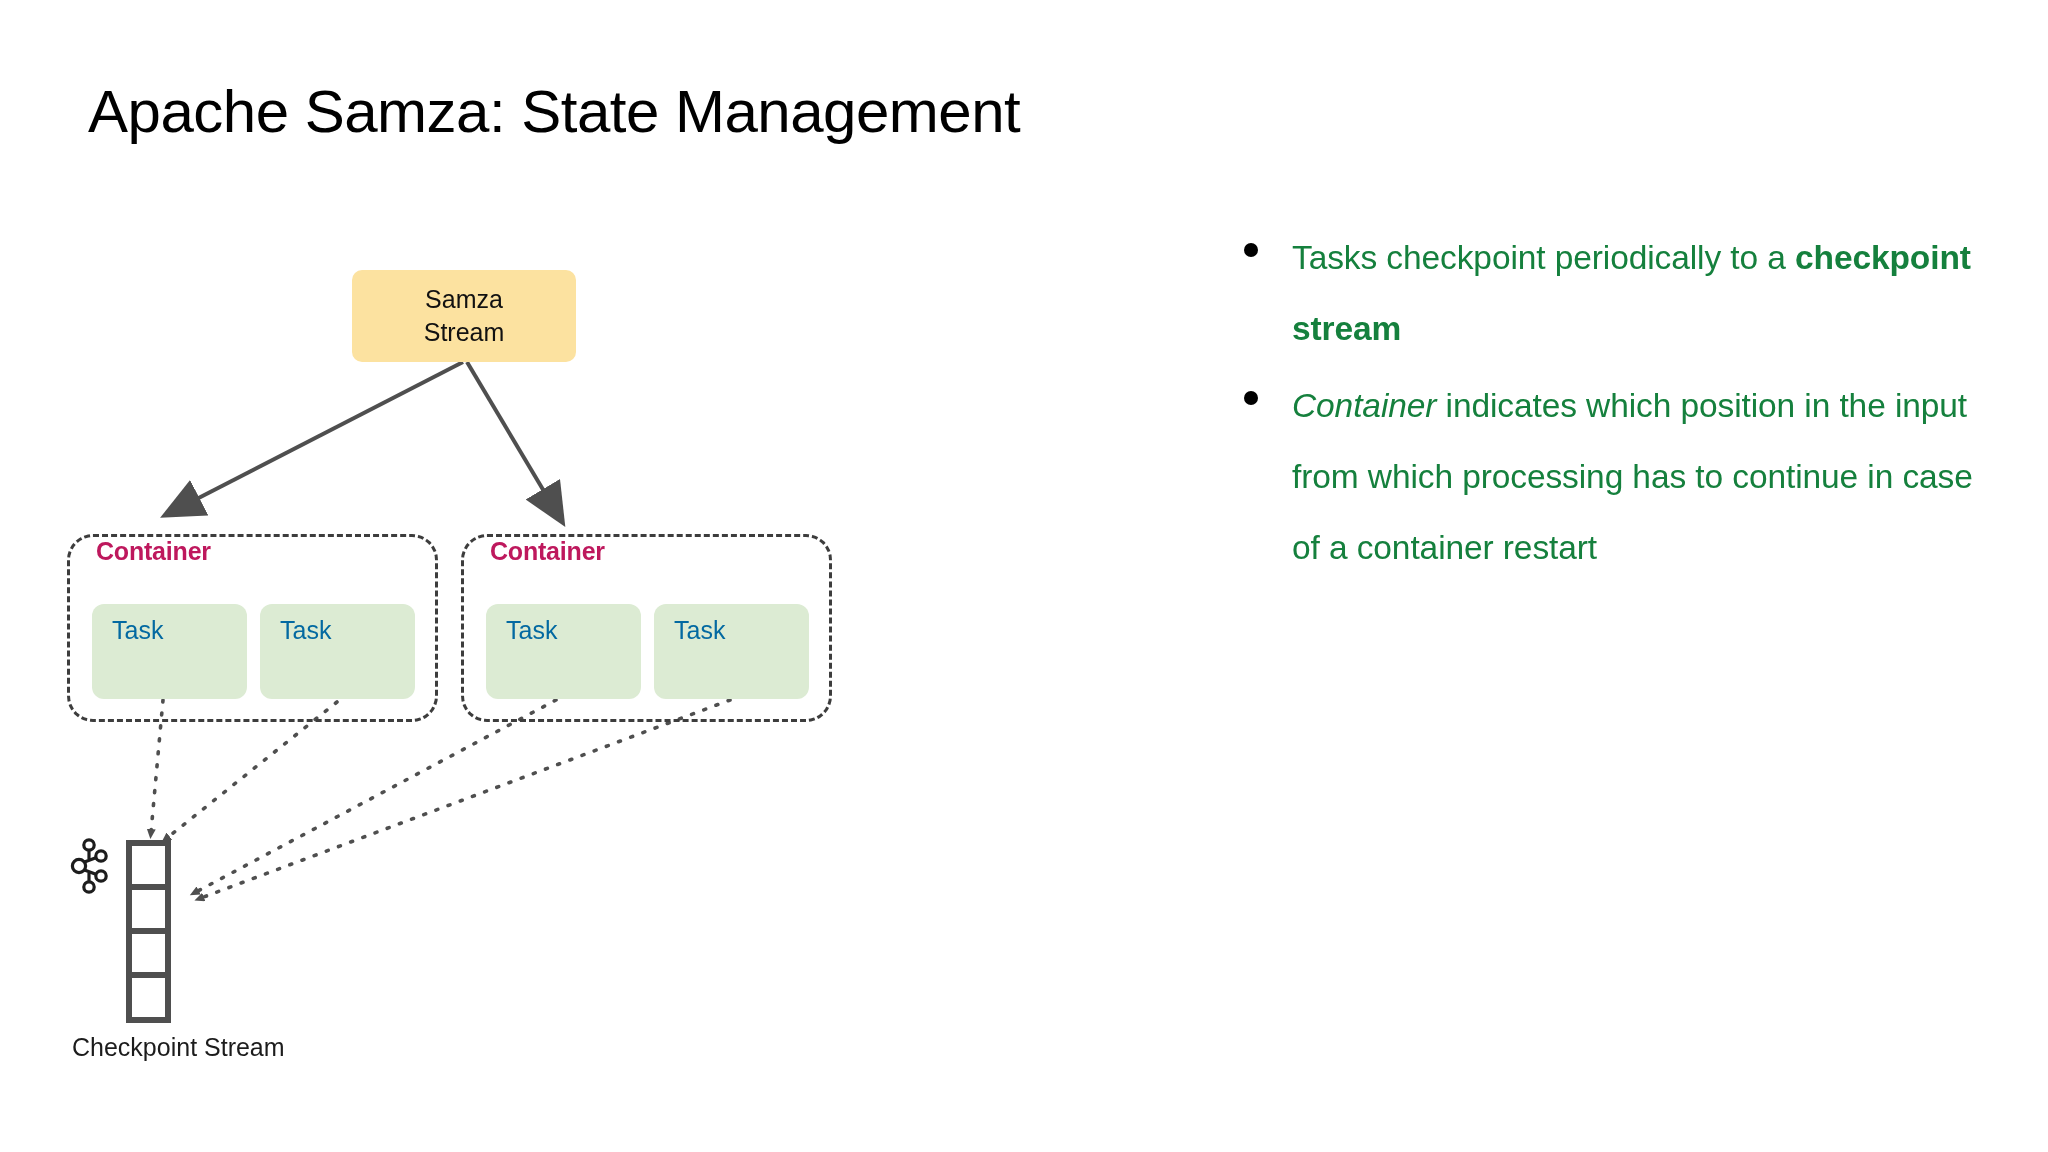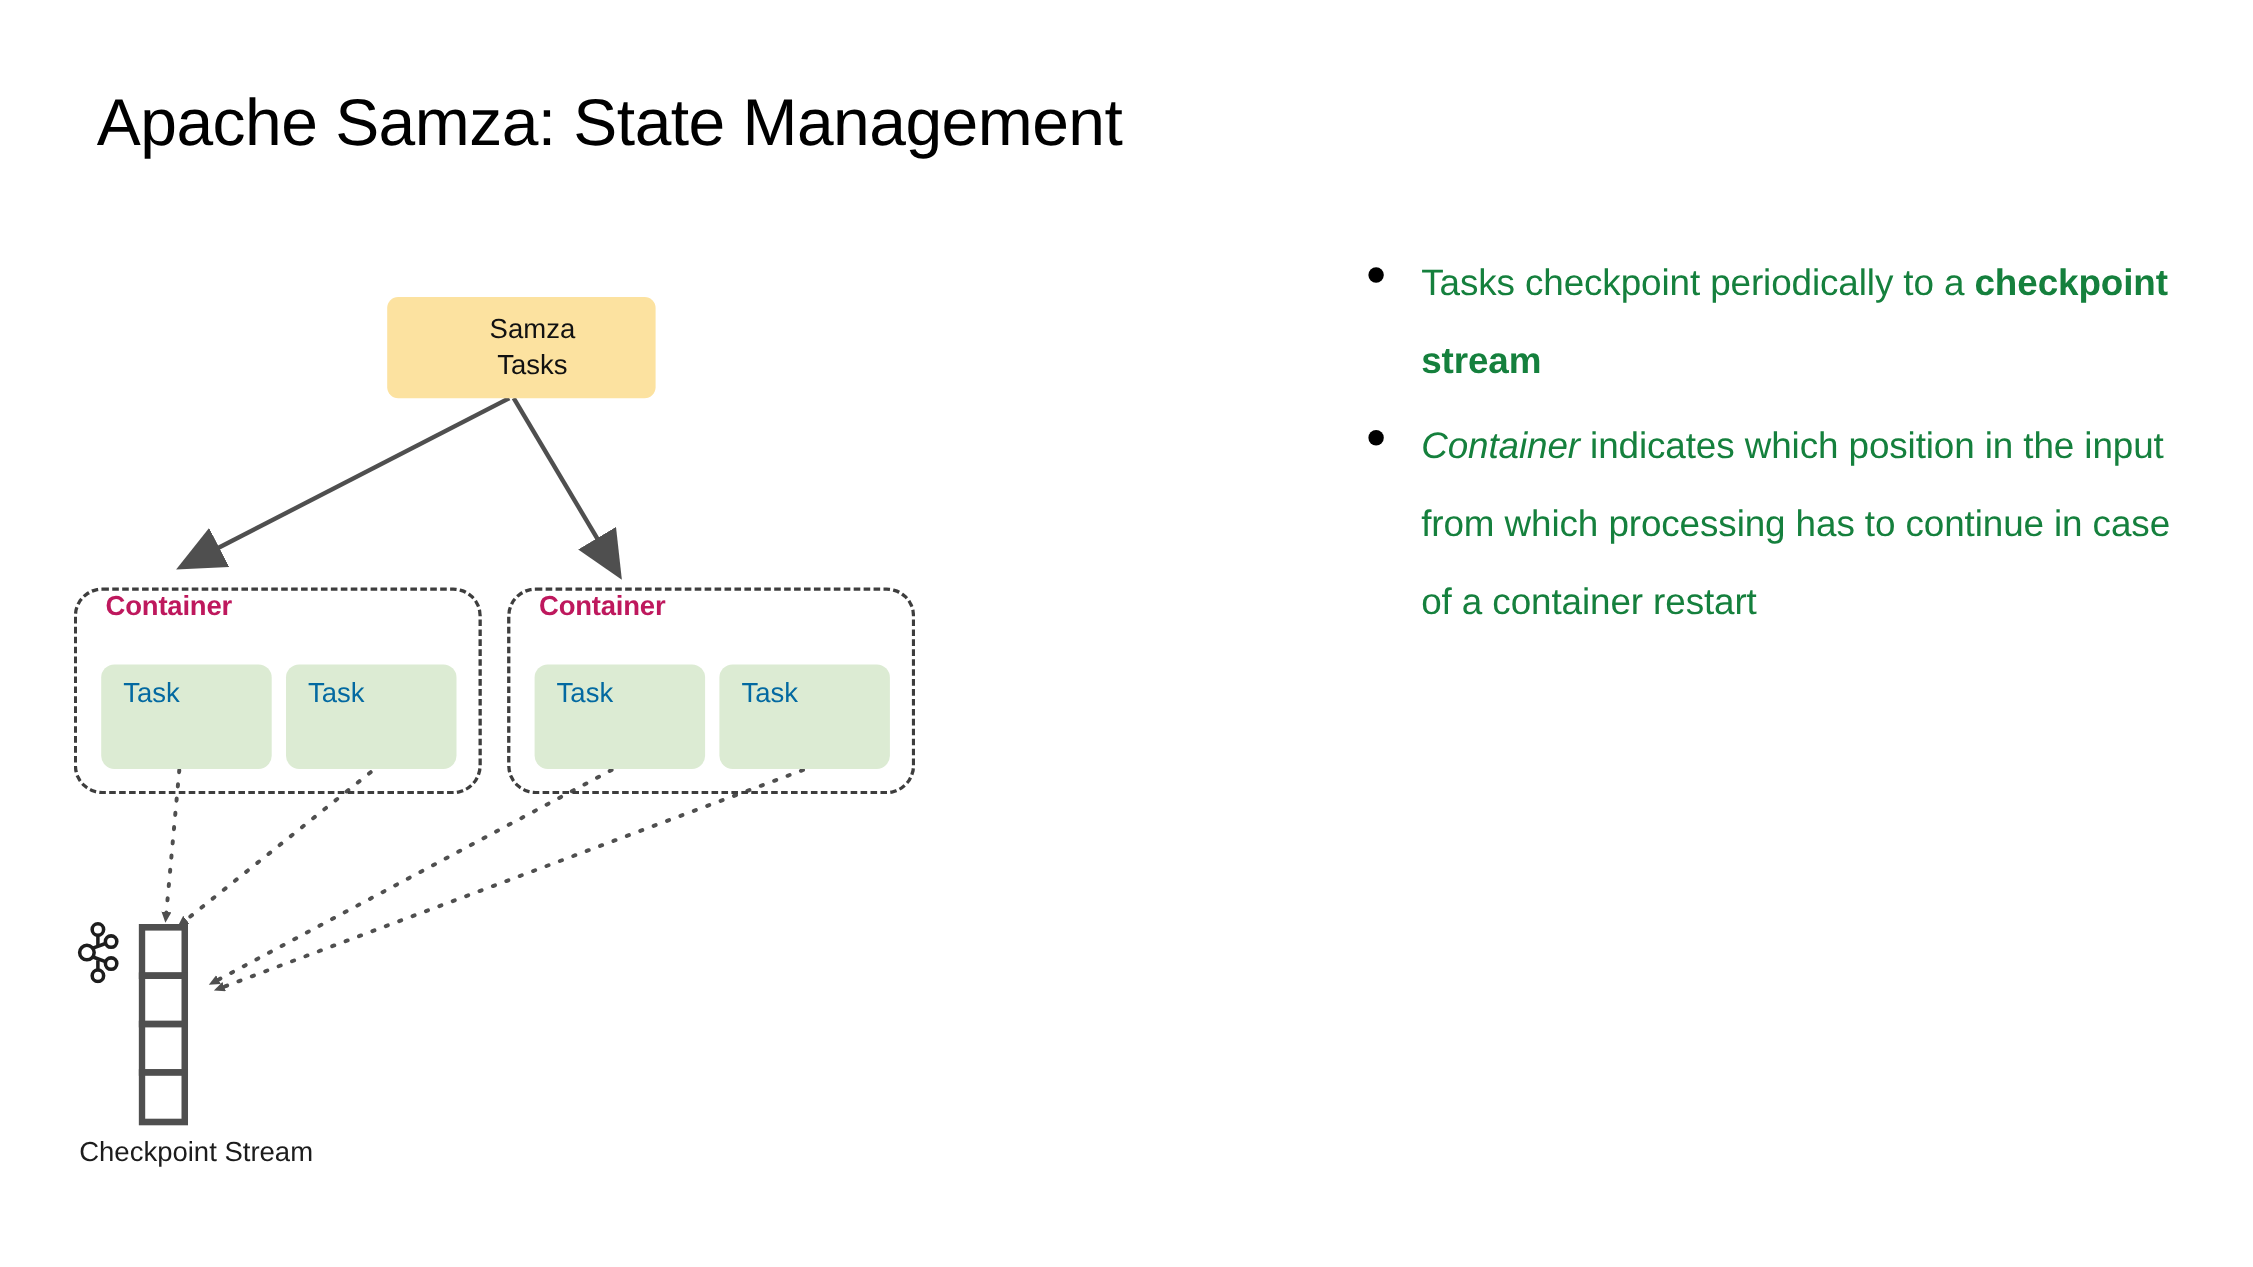--- a/index.html
+++ b/index.html
@@ -52,21 +52,20 @@
     left: 352px;
     top: 270px;
     width: 224px;
     height: 92px;
     background: #fce2a0;
     border-radius: 10px;
     display: flex;
     align-items: center;
     justify-content: center;
     z-index: 5;
-    padding-left: 20px;
   }
   #samza-master .mm-text {
     font-size: 25px;
     line-height: 1.32;
     text-align: center;
     color: #111111;
   }
 
   
   .container-box {
@@ -193,21 +192,21 @@
     <line x1="337" y1="702" x2="167" y2="838" stroke="#4f4f4f" stroke-width="3.6" stroke-dasharray="2 11" stroke-linecap="round" marker-end="url(#dot-arrow)"></line>
 
     <line x1="556" y1="700" x2="196" y2="892" stroke="#4f4f4f" stroke-width="3.6" stroke-dasharray="2 11" stroke-linecap="round" marker-end="url(#dot-arrow)"></line>
 
     <line x1="730" y1="700" x2="201" y2="898" stroke="#4f4f4f" stroke-width="3.6" stroke-dasharray="2 11" stroke-linecap="round" marker-end="url(#dot-arrow)"></line>
   </svg>
 
   <div id="samza-master">
     <div class="mm-text">
       <div>Samza</div>
-      <div>Tasks</div>
+      <div>Stream</div>
     </div>
   </div>
 
   <div id="container-0" class="container-box">
     <div class="container-label">Container</div>
     <div class="task-box t-left">
       <span class="task-label">Task</span>
     </div>
     <div class="task-box t-right">
       <span class="task-label">Task</span>

